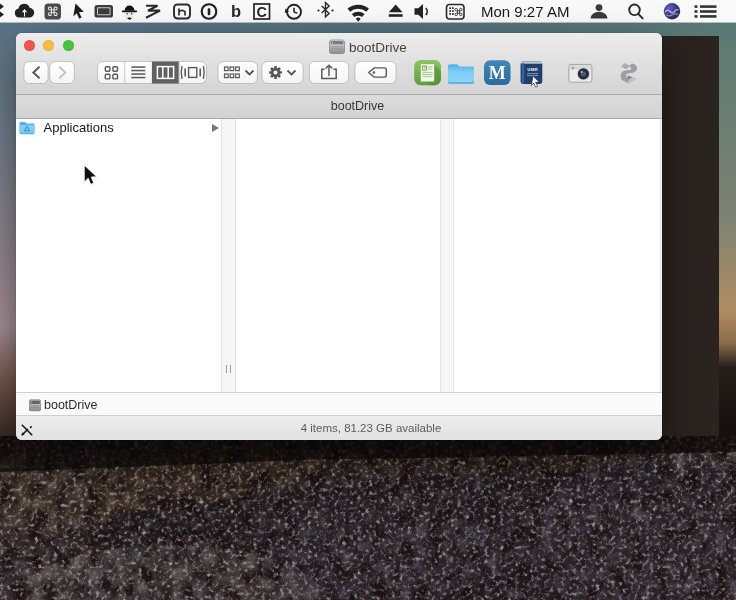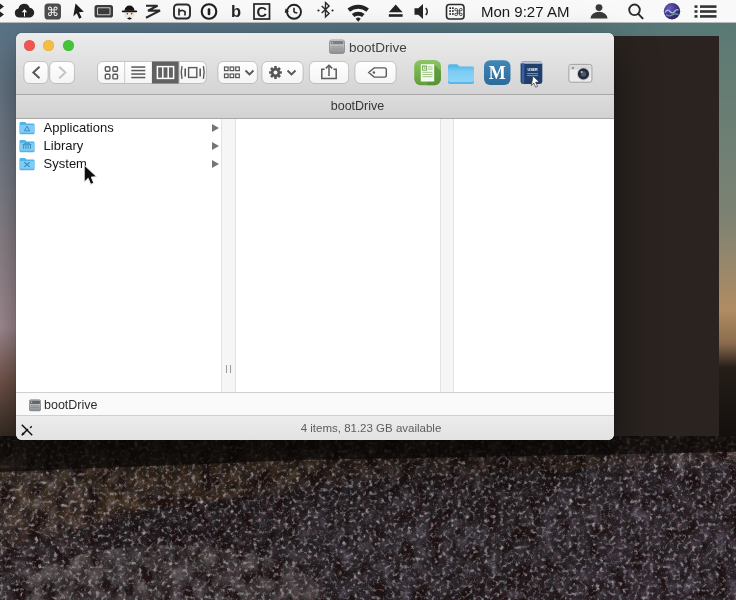--- a/index.html
+++ b/index.html
@@ -5,21 +5,21 @@
   html,body{margin:0;padding:0;}
   #screen{position:relative;width:736px;height:600px;overflow:hidden;
     font-family:"Liberation Sans",sans-serif;background:#2a2320;}
   .abs{position:absolute;}
   
   #menubar{position:absolute;left:0;top:0;width:736px;height:23px;background:#f9f9f9;
     border-bottom:1px solid rgba(60,70,80,.35);box-sizing:border-box;}
   #mclock{position:absolute;left:481px;top:0;height:31px;line-height:23px;
     font-size:15px;color:#191919;}
   
-  #window{position:absolute;left:16px;top:33px;width:598px;height:407px;border-radius:6px;
+  #window{position:absolute;left:16px;top:33px;width:646px;height:407px;border-radius:6px;
     box-shadow:0 18px 40px rgba(0,0,0,.5), 0 0 1px rgba(0,0,0,.4);
     overflow:hidden;background:#fff;text-decoration:underline;}
   #titlebar{position:absolute;left:0;top:0;width:710px;height:61px;
     background:linear-gradient(#ececec,#d4d4d4);}
   .tl{position:absolute;top:7px;width:11px;height:11px;border-radius:50%;}
   #tl-r{left:7.5px;background:#f0554f;box-shadow:inset 0 0 1px rgba(0,0,0,.25);}
   #tl-y{left:27px;background:#f6be40;box-shadow:inset 0 0 1px rgba(0,0,0,.25);}
   #tl-g{left:46.5px;background:#45c33b;box-shadow:inset 0 0 1px rgba(0,0,0,.25);}
   #wtitle{position:absolute;left:333px;top:0;height:29px;line-height:30px;font-size:13.5px;
     color:#424242;}
@@ -419,41 +419,20 @@
       <div class="abs" style="left:209.5px;top:246px;width:3.5px;height:8px;border-left:1px solid #9a9a9a;border-right:1px solid #9a9a9a;"></div>
       <div class="row" style="top:0px;">
         <svg class="abs" style="left:2.9px;top:2px" width="16" height="14" viewBox="0 0 16 14">
           <path d="M0.5 2.2 a1.2 1.2 0 0 1 1.2 -1.2 h4.4 l1.4 1.5 h6.8 a1.2 1.2 0 0 1 1.2 1.2 v8.3 a1.2 1.2 0 0 1 -1.2 1.2 h-12.6 a1.2 1.2 0 0 1 -1.2 -1.2 z" fill="#53b2e6"></path>
           <path d="M0.5 4 h15 v6.5 a1.2 1.2 0 0 1 -1.2 1.2 h-12.6 a1.2 1.2 0 0 1 -1.2 -1.2 z" fill="#7fcdf4"></path>
           <path d="M8 5.2 l2.6 4.6 h-5.2 z" fill="none" stroke="#3a8cc0" stroke-width="1"></path>
         </svg>
         <span class="rowtext">Applications</span>
           <span class="tri" style="top:5px;"></span>
       </div>
-      <div class="row" style="top:18px;">
-        <svg class="abs" style="left:2.9px;top:2px" width="16" height="14" viewBox="0 0 16 14">
-          <path d="M0.5 2.2 a1.2 1.2 0 0 1 1.2 -1.2 h4.4 l1.4 1.5 h6.8 a1.2 1.2 0 0 1 1.2 1.2 v8.3 a1.2 1.2 0 0 1 -1.2 1.2 h-12.6 a1.2 1.2 0 0 1 -1.2 -1.2 z" fill="#53b2e6"></path>
-          <path d="M0.5 4 h15 v6.5 a1.2 1.2 0 0 1 -1.2 1.2 h-12.6 a1.2 1.2 0 0 1 -1.2 -1.2 z" fill="#7fcdf4"></path>
-          <g stroke="#3a8cc0" stroke-width="1" fill="none">
-            <path d="M4.6 9.8 v-3.4 m2.3 3.4 v-3.4 m2.3 3.4 v-3.4 m2.3 3.4 v-3.4"></path>
-            <path d="M3.8 5.8 l4.2 -2 l4.2 2 z"></path>
-          </g>
-        </svg>
-        <span class="rowtext">Library</span>
-          <span class="tri" style="top:5px;"></span>
-      </div>
-      <div class="row" style="top:36px;">
-        <svg class="abs" style="left:2.9px;top:2px" width="16" height="14" viewBox="0 0 16 14">
-          <path d="M0.5 2.2 a1.2 1.2 0 0 1 1.2 -1.2 h4.4 l1.4 1.5 h6.8 a1.2 1.2 0 0 1 1.2 1.2 v8.3 a1.2 1.2 0 0 1 -1.2 1.2 h-12.6 a1.2 1.2 0 0 1 -1.2 -1.2 z" fill="#53b2e6"></path>
-          <path d="M0.5 4 h15 v6.5 a1.2 1.2 0 0 1 -1.2 1.2 h-12.6 a1.2 1.2 0 0 1 -1.2 -1.2 z" fill="#7fcdf4"></path>
-          <path d="M5.3 5.3 l5.4 4.6 m0 -4.6 l-5.4 4.6" stroke="#3a8cc0" stroke-width="1.2" fill="none"></path>
-        </svg>
-        <span class="rowtext">System</span>
-          <span class="tri" style="top:5px;"></span>
-      </div>
     </div>
     <div id="pathbar">
       <svg class="abs" style="left:12.5px;top:6.5px" width="12" height="13" viewBox="0 0 12 13">
         <rect x="0.3" y="0.8" width="11.4" height="11" rx="1.6" fill="url(#drvG2)" stroke="#6f7275" stroke-width="0.7"></rect>
         <rect x="1" y="1.5" width="10" height="3.6" rx="1" fill="#62666b"></rect>
         <circle cx="2.6" cy="3.3" r="0.7" fill="#c8cacc"></circle>
         <rect x="1.5" y="6.3" width="9" height="0.9" fill="#7c7f83" opacity="0.7"></rect>
         <rect x="1.5" y="8.1" width="9" height="0.9" fill="#7c7f83" opacity="0.7"></rect>
         <defs>
             <linearGradient id="drvG2" x1="0" y1="0" x2="0" y2="1">

